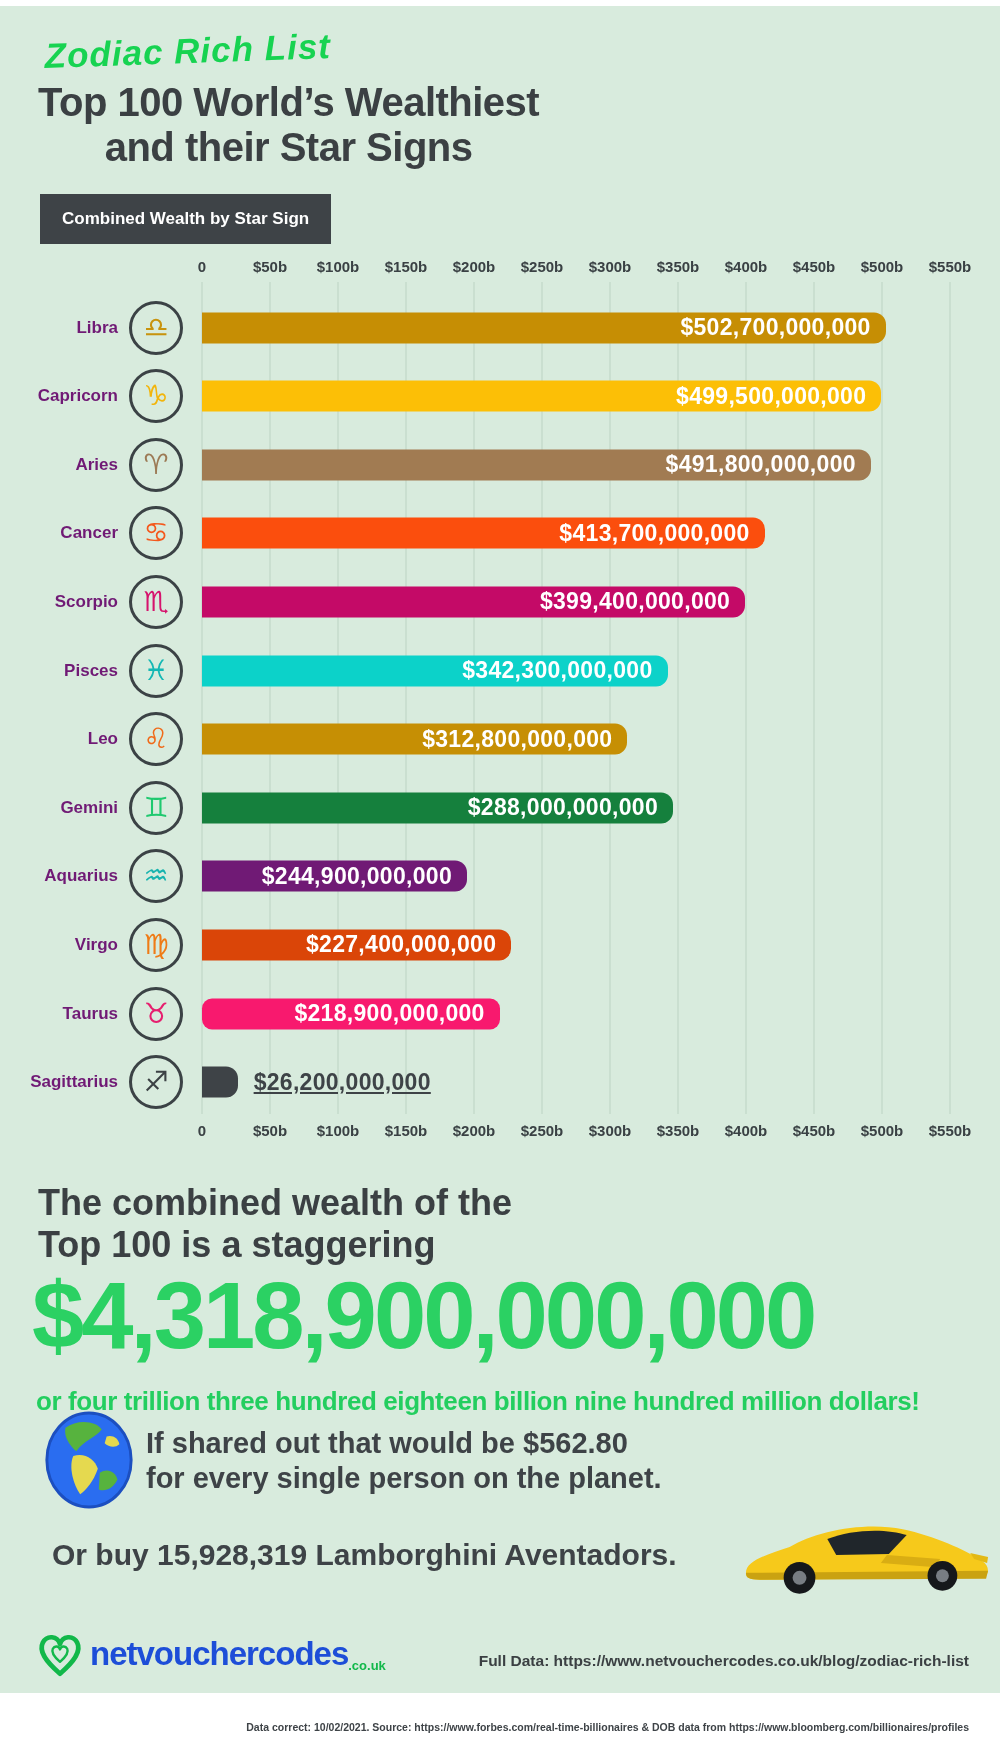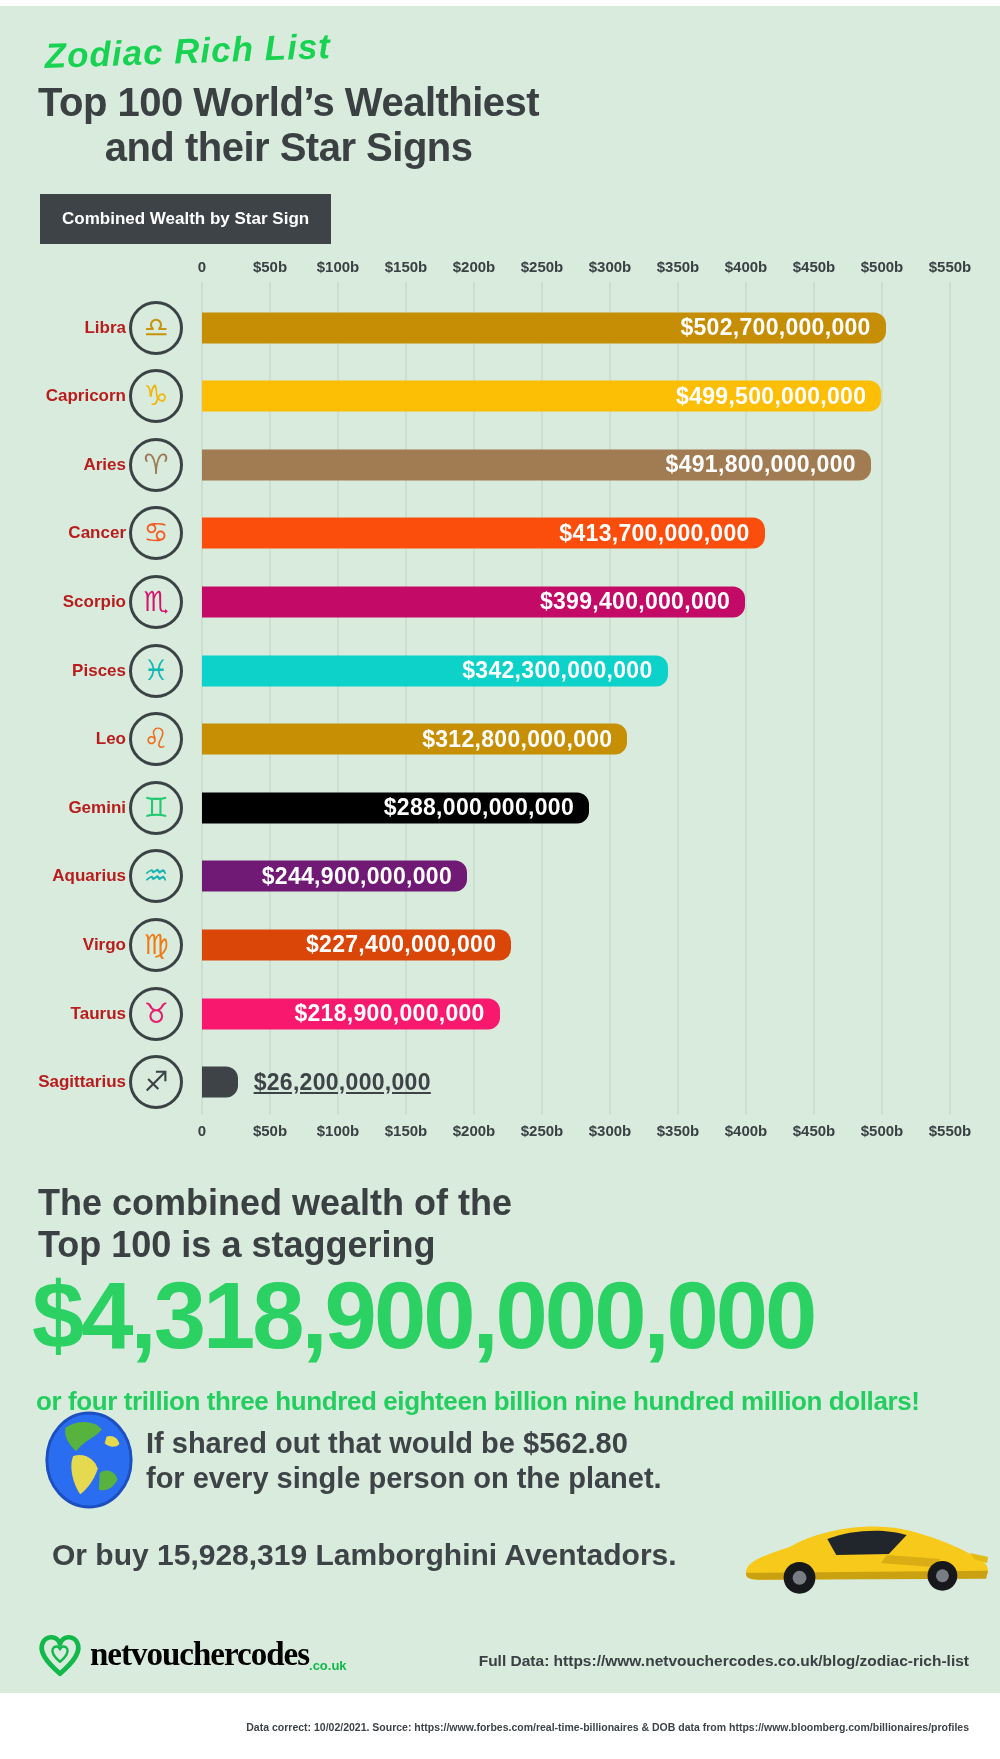--- a/index.html
+++ b/index.html
@@ -18,43 +18,43 @@
   .ticks{left:202px;width:760px;height:20px;}
   .ticks-top{top:252px;}
   .ticks-bottom{top:1116px;}
   .tick{position:absolute;transform:translateX(-50%);font-size:15px;font-weight:700;color:#3a4144;white-space:nowrap;}
 
   .plot{left:202px;top:276px;width:752px;height:832px;}
   .gridline{position:absolute;top:0;bottom:0;width:2px;background:rgba(32,92,64,0.08);}
 
   .rows{left:0;top:287px;width:1000px;height:824px;}
   .row{position:absolute;left:0;width:1000px;height:69px;}
-  .sign-label{position:absolute;left:8px;top:50%;transform:translateY(-50%);width:118px;
-    text-align:right;font-size:17px;font-weight:700;color:#b91c1c;}
+  .sign-label{position:absolute;left:0;top:50%;transform:translateY(-50%);width:118px;
+    text-align:right;font-size:17px;font-weight:700;color:#701a75;}
   .sign-icon{position:absolute;left:129px;top:50%;transform:translateY(-50%);width:54px;height:54px;
     border:3px solid #3b4245;border-radius:50%;box-sizing:border-box;display:flex;
     align-items:center;justify-content:center;font-family:"DejaVu Sans",sans-serif;
     font-size:28px;font-weight:700;line-height:1;}
   .bar{position:absolute;left:202px;top:50%;transform:translateY(-50%);height:31px;
     border-radius:0 12px 12px 0;}
   .bar-label{position:absolute;right:15px;top:50%;transform:translateY(-50%);
     font-size:23px;font-weight:800;color:#ffffff;white-space:nowrap;letter-spacing:0.3px;}
   .bar-label.outside{right:auto;left:calc(100% + 16px);color:#3e4347;text-decoration:underline;}
 
   .sec-head{left:38px;top:1176px;font-size:36px;font-weight:800;color:#3b4043;line-height:1.16;}
   .big-number{left:32px;top:1256px;font-size:94px;font-weight:800;color:#2bd163;letter-spacing:-3px;white-space:nowrap;}
   .words{left:36px;top:1356px;font-size:26px;font-weight:800;color:#23ce5f;white-space:nowrap;letter-spacing:-0.4px;margin-top:24px;}
   .globe{left:40px;top:1404px;width:98px;height:100px;}
   .share{left:146px;top:1420px;font-size:29px;font-weight:800;color:#3e4347;line-height:1.2;}
   .lambo-line{left:52px;top:1532px;font-size:30px;font-weight:800;color:#3e4347;white-space:nowrap;}
   .car{left:738px;top:1494px;width:258px;height:102px;}
 
   .logo{left:34px;top:1622px;display:flex;align-items:center;}
   .logo-heart{width:52px;height:52px;margin-right:4px;}
-  .logo-text{font-size:33px;font-weight:800;color:#000000;letter-spacing:-1px;font-family:Liberation Serif, serif;}
+  .logo-text{font-size:33px;font-weight:800;color:#1d4ed8;letter-spacing:-1px;}
   .logo-suffix{font-size:13px;font-weight:800;color:#12b84a;align-self:flex-end;margin-bottom:7px;}
   .full-data{right:31px;top:1646px;font-size:15.5px;font-weight:700;color:#3b4043;white-space:nowrap;}
 
   .bottom-strip{position:absolute;left:0;top:1693px;width:1000px;height:66px;background:#ffffff;}
   .small-print{position:absolute;right:31px;top:28px;font-size:10.5px;font-weight:600;color:#3e4347;white-space:nowrap;}
 </style>
 </head>
 <body>
 
 <div class="page">
@@ -141,42 +141,42 @@
         <div class="row" style="top: 411.6px;">
           <div class="sign-label">Leo</div>
           <div class="sign-icon" style="color: rgb(240, 106, 24);">♌</div>
           <div class="bar" style="width: 425.408px; background: rgb(198, 143, 4);">
             <div class="bar-label">$312,800,000,000</div>
           </div>
         </div>
         <div class="row" style="top: 480.2px;">
           <div class="sign-label">Gemini</div>
           <div class="sign-icon" style="color: rgb(31, 201, 111);">♊</div>
-          <div class="bar" style="width: 387px; background: #000000;">
+          <div class="bar" style="width: 471px; background: #15803d;">
             <div class="bar-label">$288,000,000,000</div>
           </div>
         </div>
         <div class="row" style="top: 548.8px;">
           <div class="sign-label">Aquarius</div>
           <div class="sign-icon" style="color: rgb(23, 179, 174);">♒</div>
           <div class="bar" style="width: 265px; background: #701a75;">
             <div class="bar-label">$244,900,000,000</div>
           </div>
         </div>
         <div class="row" style="top: 617.4px;">
           <div class="sign-label">Virgo</div>
           <div class="sign-icon" style="color: rgb(239, 123, 22);">♍</div>
           <div class="bar" style="width: 309.264px; background: rgb(218, 69, 8);">
             <div class="bar-label">$227,400,000,000</div>
           </div>
         </div>
         <div class="row" style="top: 686px;">
           <div class="sign-label">Taurus</div>
           <div class="sign-icon" style="color: rgb(230, 30, 110);">♉</div>
-          <div class="bar" style="width: 297.704px; background: rgb(248, 25, 110);">
+          <div class="bar" style="width: 297.704px; background: rgb(248, 25, 110); border-radius: 10px;">
             <div class="bar-label">$218,900,000,000</div>
           </div>
         </div>
         <div class="row" style="top: 754.6px;">
           <div class="sign-label">Sagittarius</div>
           <div class="sign-icon" style="color: rgb(60, 66, 69);">♐</div>
           <div class="bar" style="width: 35.632px; background: rgb(62, 67, 71);">
             <div class="bar-label outside">$26,200,000,000</div>
           </div>
         </div>

